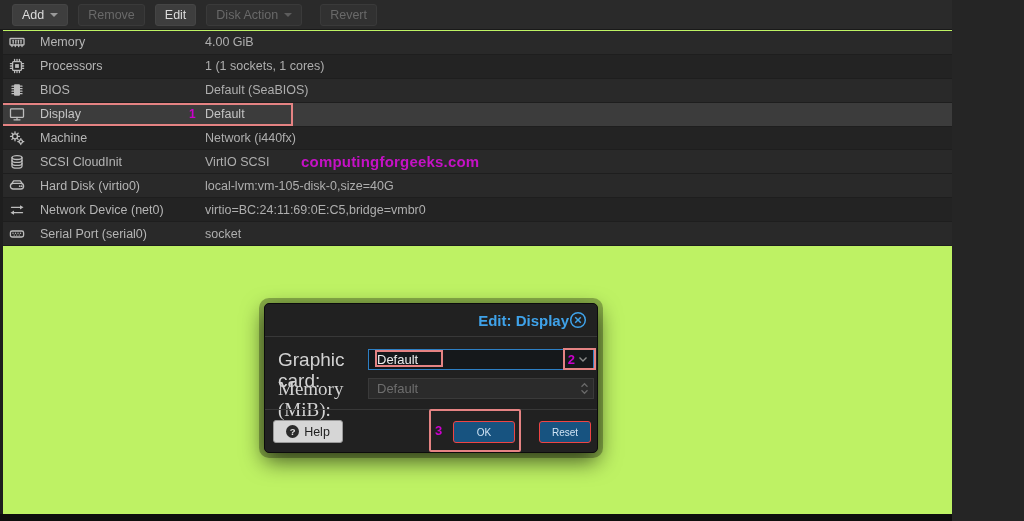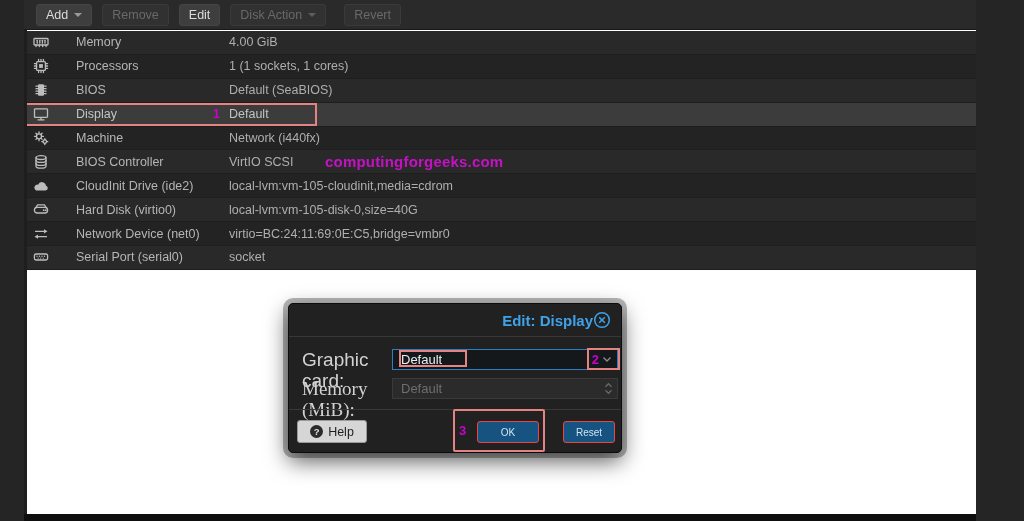--- a/index.html
+++ b/index.html
@@ -1,38 +1,38 @@
 <!DOCTYPE html>
 <html><head>
 <meta charset="utf-8">
 <style>
   * { margin:0; padding:0; box-sizing:border-box; }
   html,body { width:1024px; height:521px; }
   body { font-family:"Liberation Sans","DejaVu Sans",sans-serif; background:#252525; position:relative; overflow:hidden; }
-  #stage { position:absolute; inset:0; width:952px; height:521px; background:#ffffff;margin-left:24px; }
+  #stage { position:absolute; inset:0; width:952px; height:521px; background:#bef264; }
 
   
   .toolbar { position:absolute; top:0; left:0; right:0; height:30px; background:#2a2a2a; border-bottom:1px solid #191919; display:flex; align-items:center; padding-left:12px; }
   .tb-btn { height:22px; padding:0 9px; margin-right:10px; border:1px solid #454545; border-radius:3px; background:#3e3e3e; color:#dcdcdc; font-size:12.5px; display:inline-flex; align-items:center; gap:6px; cursor:pointer; }
   .tb-btn.disabled { background:#313131; border-color:#3a3a3a; color:#696969; cursor:default; }
   .caret { width:0; height:0; border-left:4px solid transparent; border-right:4px solid transparent; border-top:4px solid #9a9a9a; display:inline-block; }
   .tb-btn.disabled .caret { border-top-color:#5d5d5d; }
   .tb-btn.revert { margin-left:8px; }
 
   
   .hw-table { position:absolute; top:31px; left:0; right:0; }
   .hw-row { position:relative; height:23.9px; display:flex; align-items:center; border-bottom:1px solid #1e1e1e; }
   .hw-row.odd { background:#292929; }
   .hw-row.even { background:#232323; }
   .hw-row.selected { background:#3c3c3c; }
   .cell-icon { position:absolute; left:9px; top:50%; transform:translateY(-50%); width:16px; height:16px; display:flex; align-items:center; justify-content:center; }
   .cell-icon svg { width:16px; height:16px; }
   .ic-stroke { fill:none; stroke:#bdbdbd; stroke-width:1.3; stroke-linecap:round; stroke-linejoin:round; }
   .ic-fill { fill:#bdbdbd; stroke:none; }
-  .cell-label { position:absolute; left:52px; color:#b5b5b5; font-size:12.5px; white-space:nowrap; }
+  .cell-label { position:absolute; left:40px; color:#b5b5b5; font-size:12.5px; white-space:nowrap; }
   .cell-value { position:absolute; left:205px; color:#aeaeae; font-size:12.5px; white-space:nowrap; }
   .hw-row.selected .cell-label, .hw-row.selected .cell-value { color:#c4c4c4; }
 
   
   .ann-box { border:2px solid #e58383; position:absolute; pointer-events:none; }
   .ann-num { color:#cc00cc; font-weight:bold; font-size:13px; }
 
   .row-ann-box { left:1px; top:0; bottom:0; width:292px; }
   .row-ann-num { position:absolute; left:189px; top:50%; transform:translateY(-50%); font-size:12px; }
 
@@ -204,33 +204,24 @@
       <span class="cell-icon">
         <svg viewBox="0 0 16 16">
             <g class="ic-stroke">
               <ellipse cx="8" cy="3.6" rx="5" ry="1.9"></ellipse>
               <path d="M3 3.6v8.6c0 1.05 2.24 1.9 5 1.9s5-.85 5-1.9V3.6"></path>
               <path d="M3 6.5c0 1.05 2.24 1.9 5 1.9s5-.85 5-1.9"></path>
               <path d="M3 9.4c0 1.05 2.24 1.9 5 1.9s5-.85 5-1.9"></path>
             </g>
           </svg>
       </span>
-      <span class="cell-label">BIOS Controller</span>
+      <span class="cell-label">SCSI CloudInit</span>
       <span class="cell-value">VirtIO SCSI</span>
     </div>
 
-    <div class="hw-row even">
-      <span class="cell-icon">
-        <svg viewBox="0 0 16 16">
-            <path class="ic-fill" d="M12.6 12.6H4.6a3 3 0 1 1 .5-5.9 4.1 4.1 0 0 1 7.9 1.1 2.45 2.45 0 0 1-.4 4.8z"></path>
-          </svg>
-      </span>
-      <span class="cell-label">CloudInit Drive (ide2)</span>
-      <span class="cell-value">local-lvm:vm-105-cloudinit,media=cdrom</span>
-    </div>
 
     <div class="hw-row odd">
       <span class="cell-icon">
         <svg viewBox="0 0 16 16">
             <g class="ic-stroke">
               <rect x="1.4" y="5.4" width="13.2" height="5.6" rx="2.7"></rect>
               <path d="M2.6 5.8l2-3h6.8l2 3"></path>
             </g>
             <circle class="ic-fill" cx="10.7" cy="8.2" r="0.9"></circle>
             <circle class="ic-fill" cx="12.7" cy="8.2" r="0.9"></circle>

